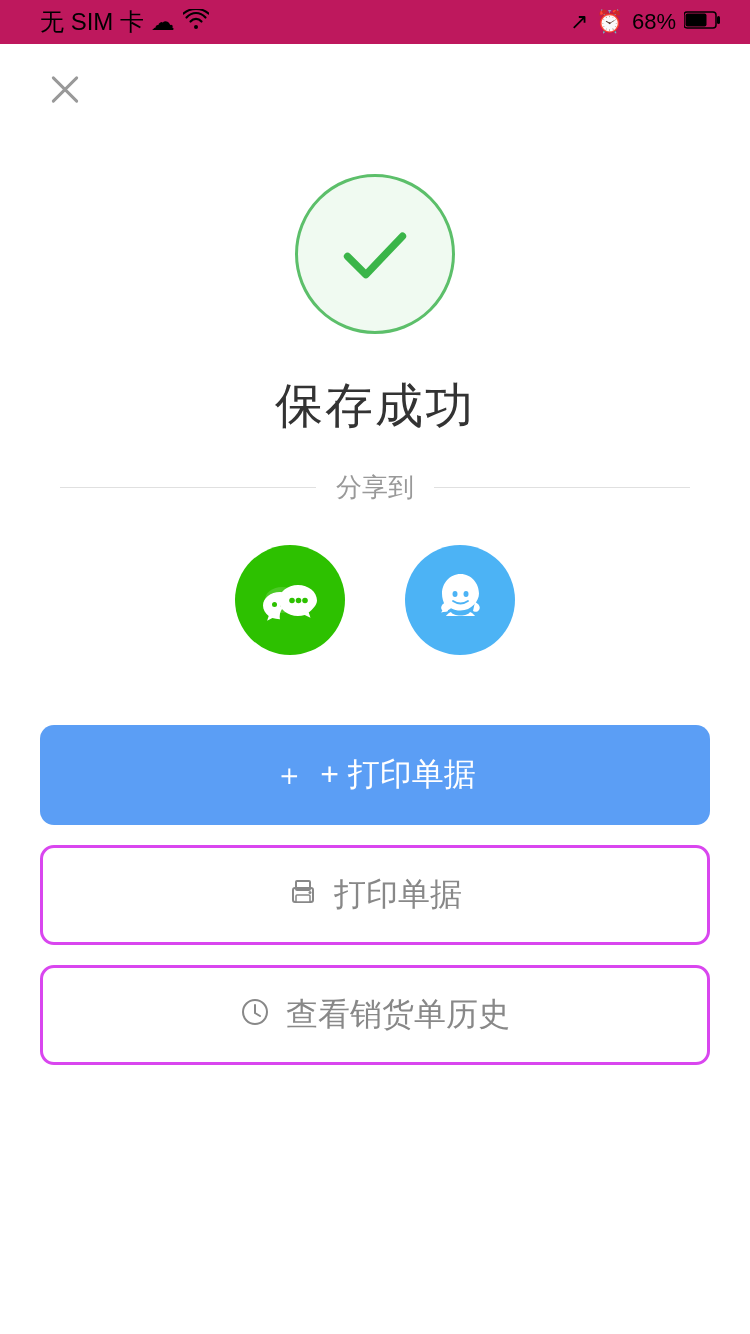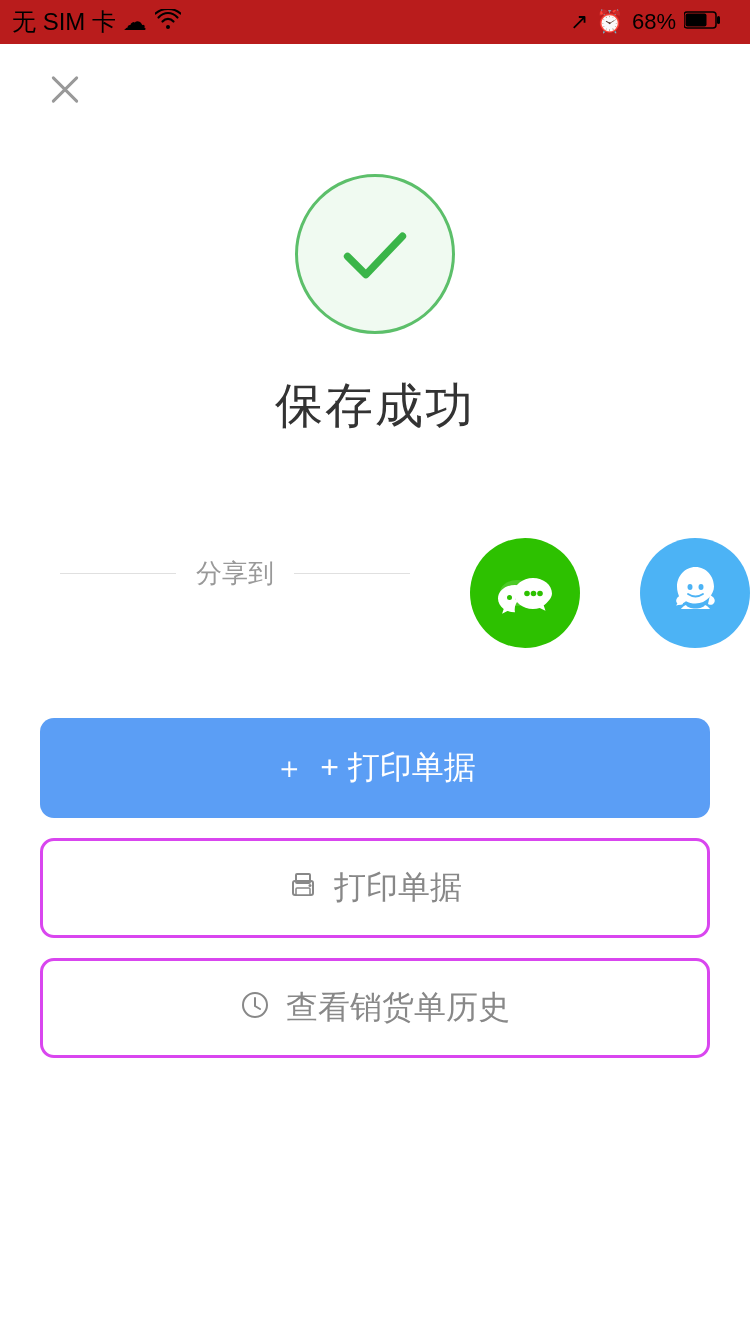--- a/index.html
+++ b/index.html
@@ -12,23 +12,23 @@
       font-family: -apple-system, "PingFang SC", "Helvetica Neue", sans-serif;
       display: flex;
       flex-direction: column;
     }
 
     
     .status-bar {
       display: flex;
       justify-content: space-between;
       align-items: center;
-      padding: 8px 30px 8px 12px;
+      padding: 8px 30px 8px 40px;
       height: 44px;
-      background: #b91c1c;
+      background: #be185d;
       gap: 42px;
     }
     .status-left {
       display: flex;
       align-items: center;
       gap: 8px;
       font-size: 24px;
       font-weight: 500;
       color: #000;
     }
@@ -123,23 +123,24 @@
     .success-title {
       margin-top: 40px;
       font-size: 48px;
       font-weight: 500;
       color: #333;
       letter-spacing: 2px;
     }
 
     
     .share-section {
-      margin-top: 60px;
+      margin-top: 32px;
       width: 100%;
       display: flex;
+      flex-direction: column;
       align-items: center;
     }
     .share-divider {
       width: 100%;
       display: flex;
       align-items: center;
       padding: 0 60px;
       gap: 20px;
     }
     .share-divider-line {

